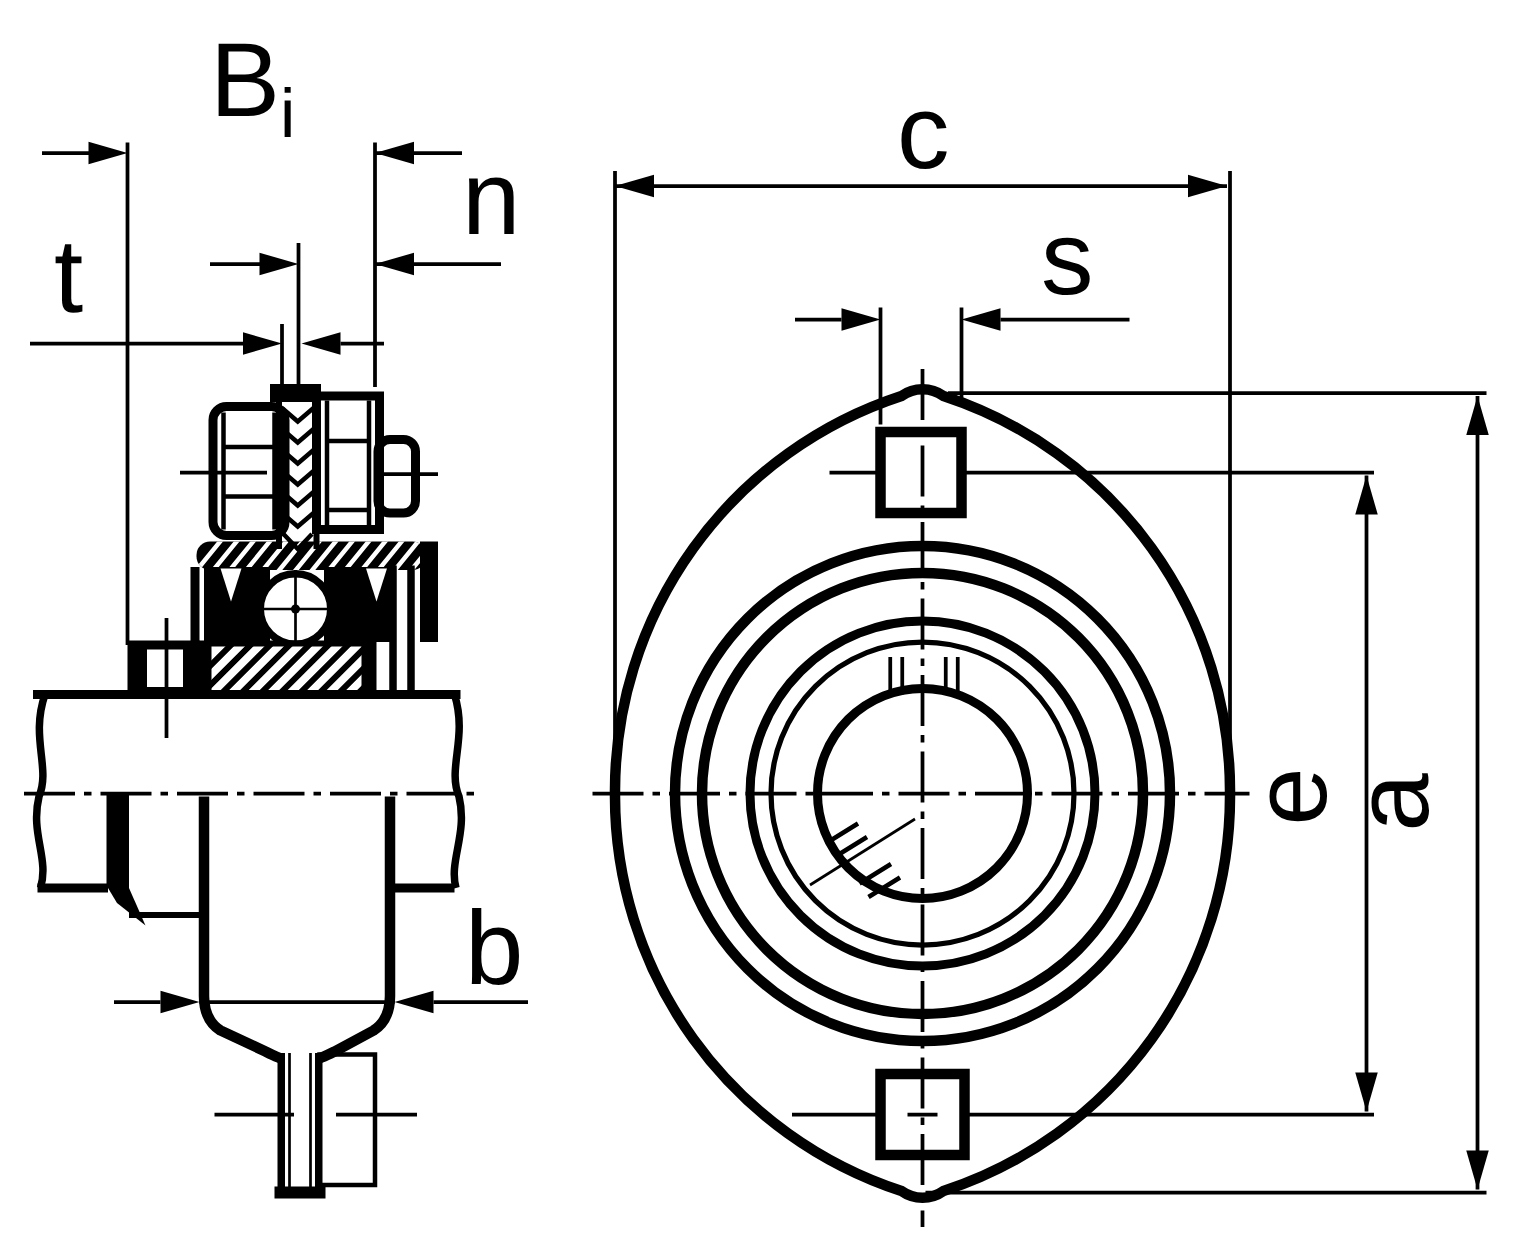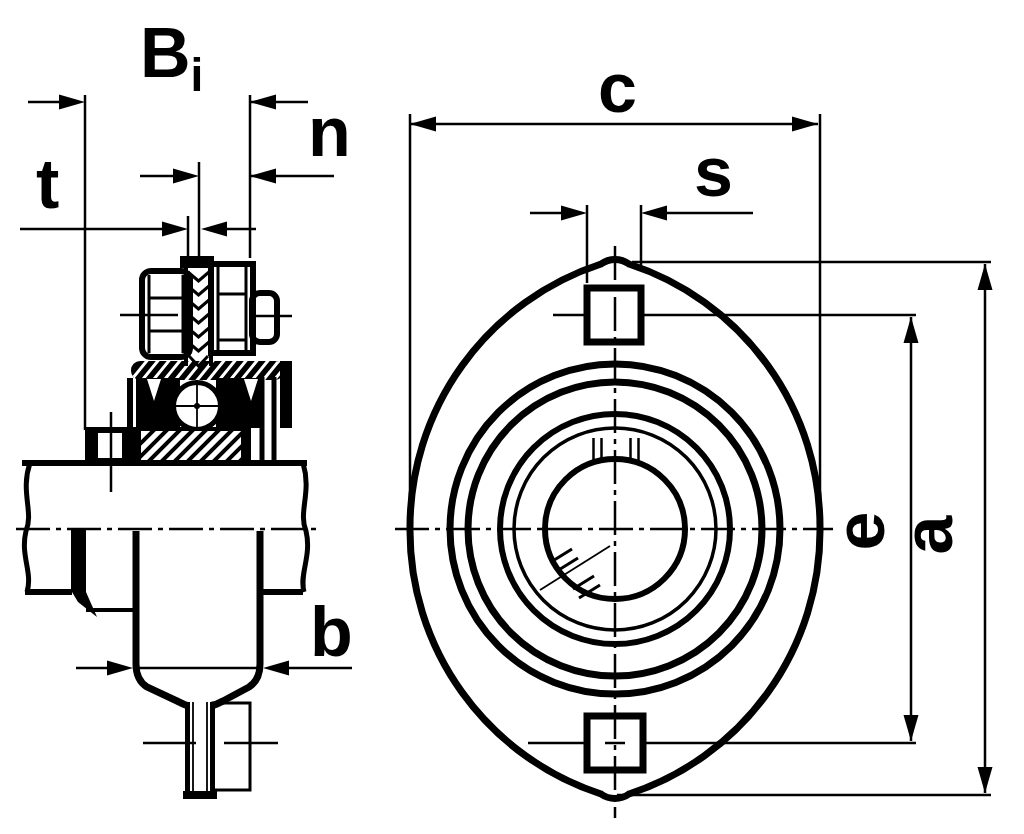--- a/index.html
+++ b/index.html
@@ -1,16 +1,16 @@
 <!DOCTYPE html>
 <html><head>
 <meta charset="utf-8">
 <style>
   html,body{margin:0;padding:0;background:#ffffff;}
-  .stage{position:relative;width:1024px;height:834px;background:#fff;overflow:hidden;font-weight:bold;}
+  .stage{position:relative;width:1024px;height:834px;background:#fff;overflow:hidden;}
   svg{display:block;}
   .ln{stroke:#000;fill:none;}
   .w7{stroke-width:7;} .w6{stroke-width:6;} .w5{stroke-width:5;} .w4{stroke-width:4;}
   .w3{stroke-width:3;} .thin{stroke-width:2.5;} .hair{stroke-width:1.8;}
   .blk{fill:#000;stroke:none;}
   .whtln{stroke:#fff;stroke-width:3;fill:none;}
   .ah{fill:#000;stroke:none;}
   .cl{stroke:#000;stroke-width:2.5;fill:none;stroke-dasharray:34 6 5 6;}
   .lbl{font-family:"Liberation Sans","DejaVu Sans",sans-serif;font-size:70px;fill:#000;}
   .lbl-sub{font-size:46px;}

